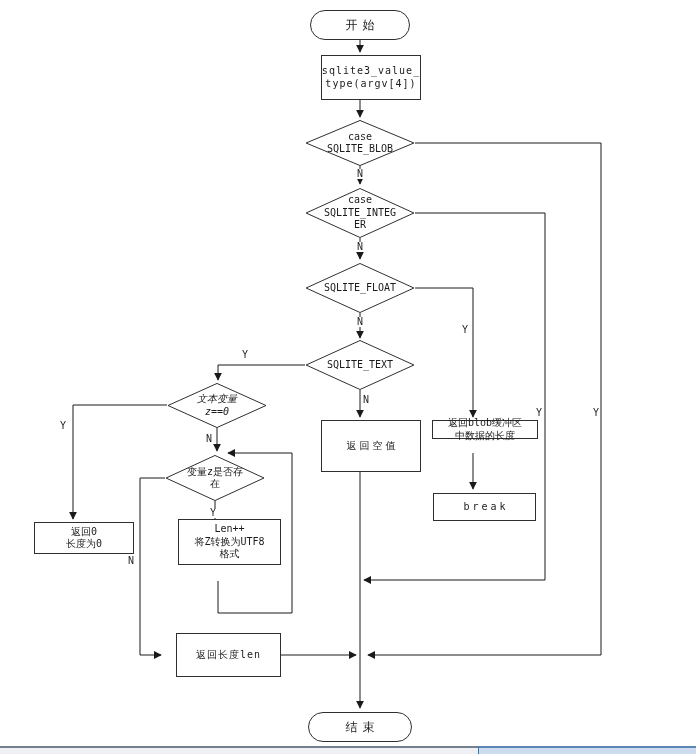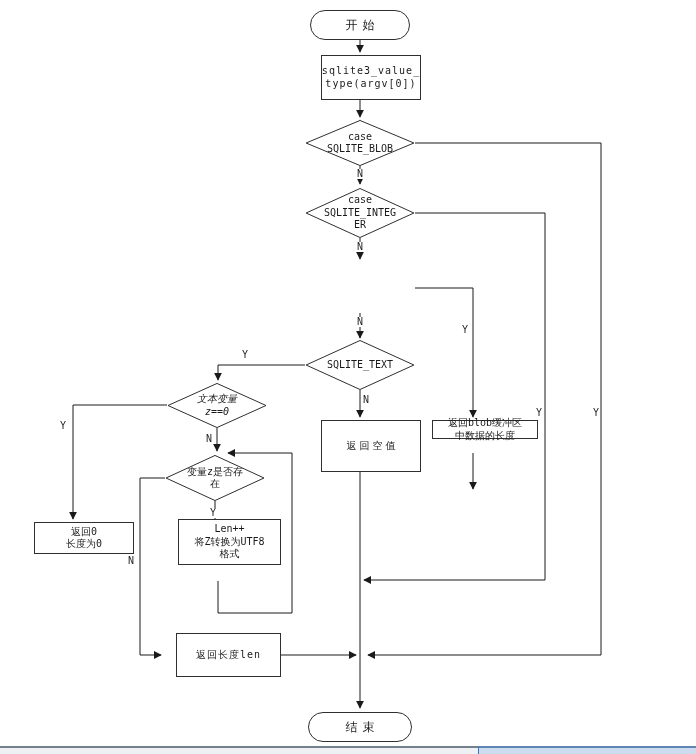--- a/index.html
+++ b/index.html
@@ -52,40 +52,46 @@
       <path d="M473,453 L473,489" marker-end="url(#arr)"></path>
     </g>
   </svg>
 
   <div class="node oval" style="left:310px;top:10px;width:100px;height:30px;">
     <span>开始</span>
   </div>
 
   <div class="node rect ls1" style="left:310px;top:55px;width:100px;height:45px;">
     <span>sqlite3_value_</span>
-    <span>type(argv[0])</span>
+    <span>type(argv[4])</span>
   </div>
 
   <div class="node dwrap" style="left:305px;top:120px;width:110px;height:46px;">
     <svg class="dsvg" viewBox="0 0 100 100" preserveAspectRatio="none">
       <polygon points="50,1 99,50 50,99 1,50" fill="#fff" stroke="#2f2f2f" vector-effect="non-scaling-stroke"></polygon>
     </svg>
     <span class="dtext">case</span>
     <span class="dtext">SQLITE_BLOB</span>
   </div>
 
   <div class="node dwrap" style="left:305px;top:188px;width:110px;height:50px;">
     <svg class="dsvg" viewBox="0 0 100 100" preserveAspectRatio="none">
       <polygon points="50,1 99,50 50,99 1,50" fill="#fff" stroke="#2f2f2f" vector-effect="non-scaling-stroke"></polygon>
     </svg>
     <span class="dtext">case</span>
     <span class="dtext">SQLITE_INTEG</span>
     <span class="dtext">ER</span>
   </div>
 
+  <div class="node dwrap" style="left:305px;top:263px;width:110px;height:50px;">
+    <svg class="dsvg" viewBox="0 0 100 100" preserveAspectRatio="none">
+      <polygon points="50,1 99,50 50,99 1,50" fill="#fff" stroke="#2f2f2f" vector-effect="non-scaling-stroke"></polygon>
+    </svg>
+    <span class="dtext">SQLITE_FLOAT</span>
+  </div>
 
   <div class="node dwrap" style="left:305px;top:340px;width:110px;height:50px;">
     <svg class="dsvg" viewBox="0 0 100 100" preserveAspectRatio="none">
       <polygon points="50,1 99,50 50,99 1,50" fill="#fff" stroke="#2f2f2f" vector-effect="non-scaling-stroke"></polygon>
     </svg>
     <span class="dtext">SQLITE_TEXT</span>
   </div>
 
   <div class="node dwrap" style="left:167px;top:383px;width:100px;height:45px;font-style:italic;">
     <svg class="dsvg" viewBox="0 0 100 100" preserveAspectRatio="none">
@@ -116,20 +122,23 @@
 
   <div class="node rect ls3" style="left:310px;top:420px;width:100px;height:52px;">
     <span>返回空值</span>
   </div>
 
   <div class="node rect" style="left:421px;top:420px;width:106px;height:19px;">
     <span>返回blob缓冲区</span>
     <span>中数据的长度</span>
   </div>
 
+  <div class="node rect ls3" style="left:422px;top:493px;width:103px;height:28px;">
+    <span>break</span>
+  </div>
 
   <div class="node rect ls1" style="left:165px;top:633px;width:105px;height:44px;">
     <span>返回长度len</span>
   </div>
 
   <div class="node oval" style="left:308px;top:712px;width:104px;height:30px;">
     <span>结束</span>
   </div>
 
   <span class="elabel" style="left:356px;top:169px;">N</span>

